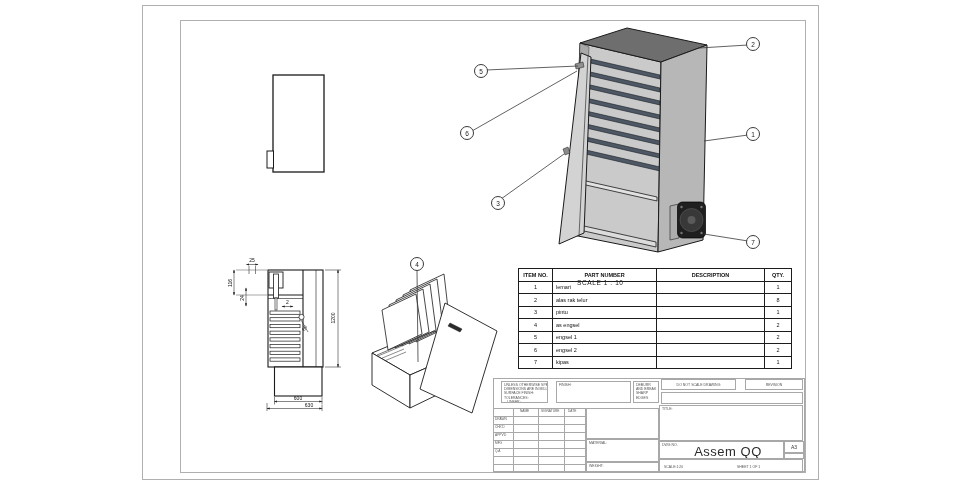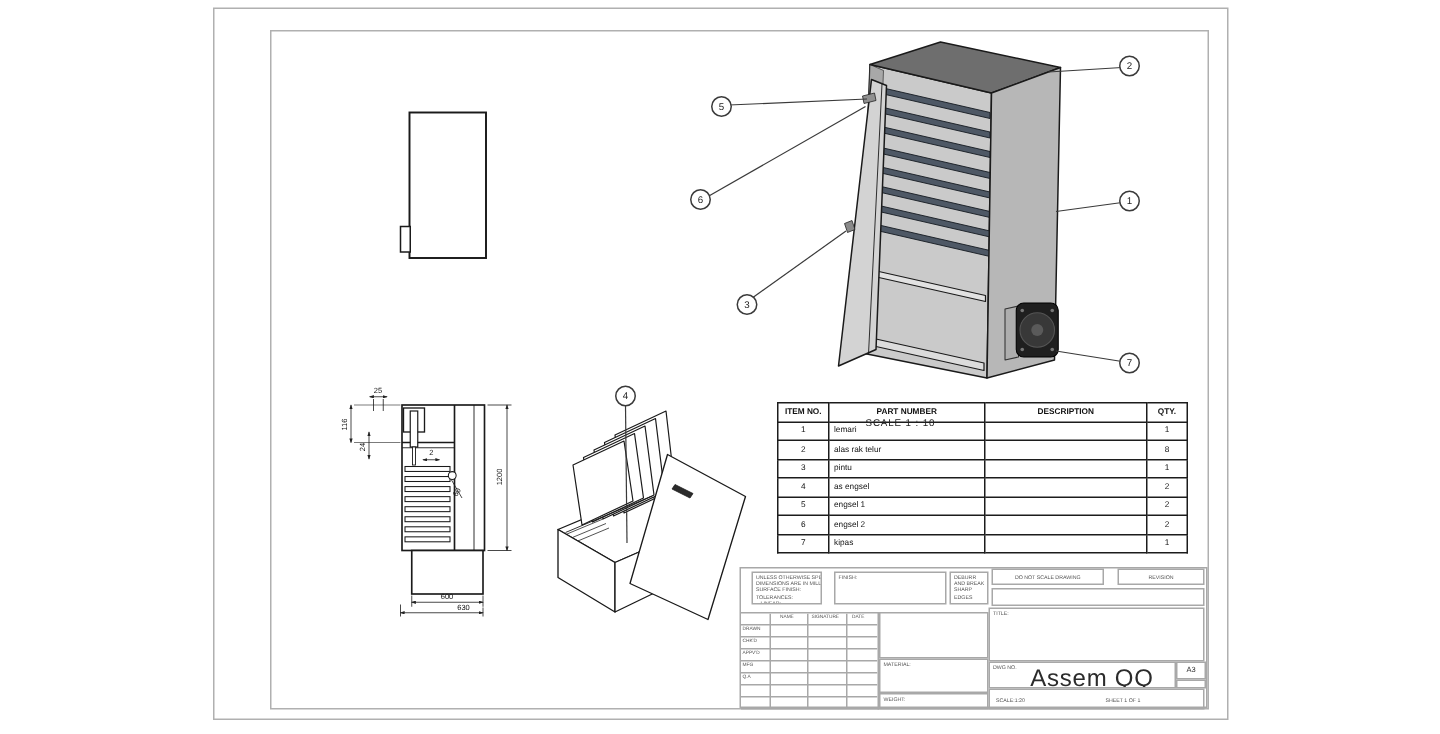--- a/index.html
+++ b/index.html
@@ -44,21 +44,21 @@
       border:1px solid #a8a8a8;box-sizing:border-box;}
   .tb .bx{position:absolute;border:1px solid #a8a8a8;box-sizing:border-box;overflow:hidden;}
   .tiny{font-size:3.5px;line-height:4.2px;color:#555;padding:1px 0 0 2px;white-space:nowrap;}
   .tinyc{font-size:3.5px;line-height:4.2px;color:#555;text-align:center;white-space:nowrap;}
   .vln{position:absolute;top:0;bottom:0;width:1px;background:#a8a8a8;}
   .hln{position:absolute;left:0;right:0;height:1px;background:#a8a8a8;}
   .rowlbl{position:absolute;left:1px;font-size:3.2px;color:#555;line-height:3.5px;white-space:nowrap;}
   .collbl{position:absolute;top:1px;font-size:3.2px;color:#555;line-height:3.5px;white-space:nowrap;}
   .dwg-title{
     position:absolute;left:0;right:0;top:2px;text-align:center;
-    font-size:16px;letter-spacing:0.5px;color:#2b2b2b;margin-left:13px;
+    font-size:13px;letter-spacing:0.5px;color:#2b2b2b;margin-left:13px;
   }
   .a3{font-size:5px;color:#333;text-align:center;line-height:11px;}
 </style>
 </head>
 <body>
 
 <div class="frame" id="frame-outer"></div>
 <div class="frame" id="frame-inner"></div>
 
 <svg id="views" width="960" height="489" viewBox="0 0 960 489">

